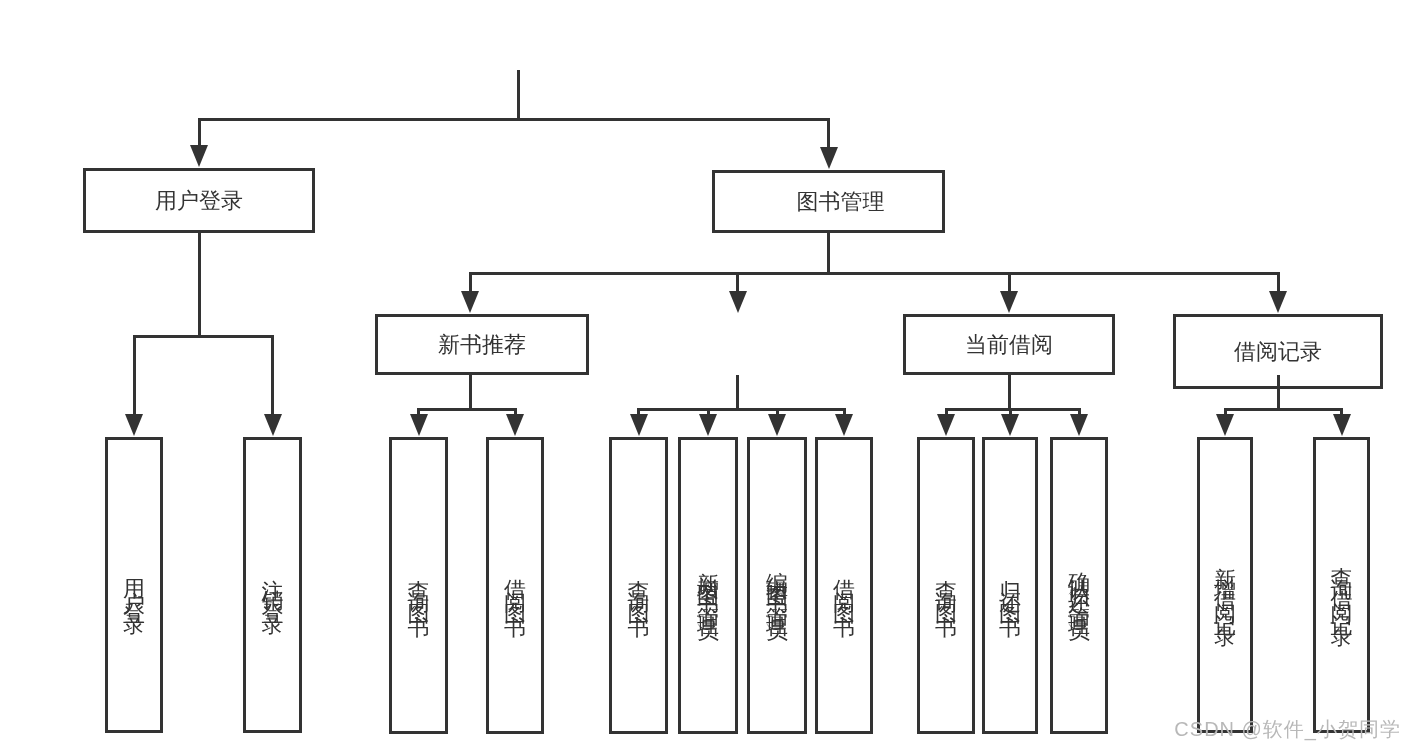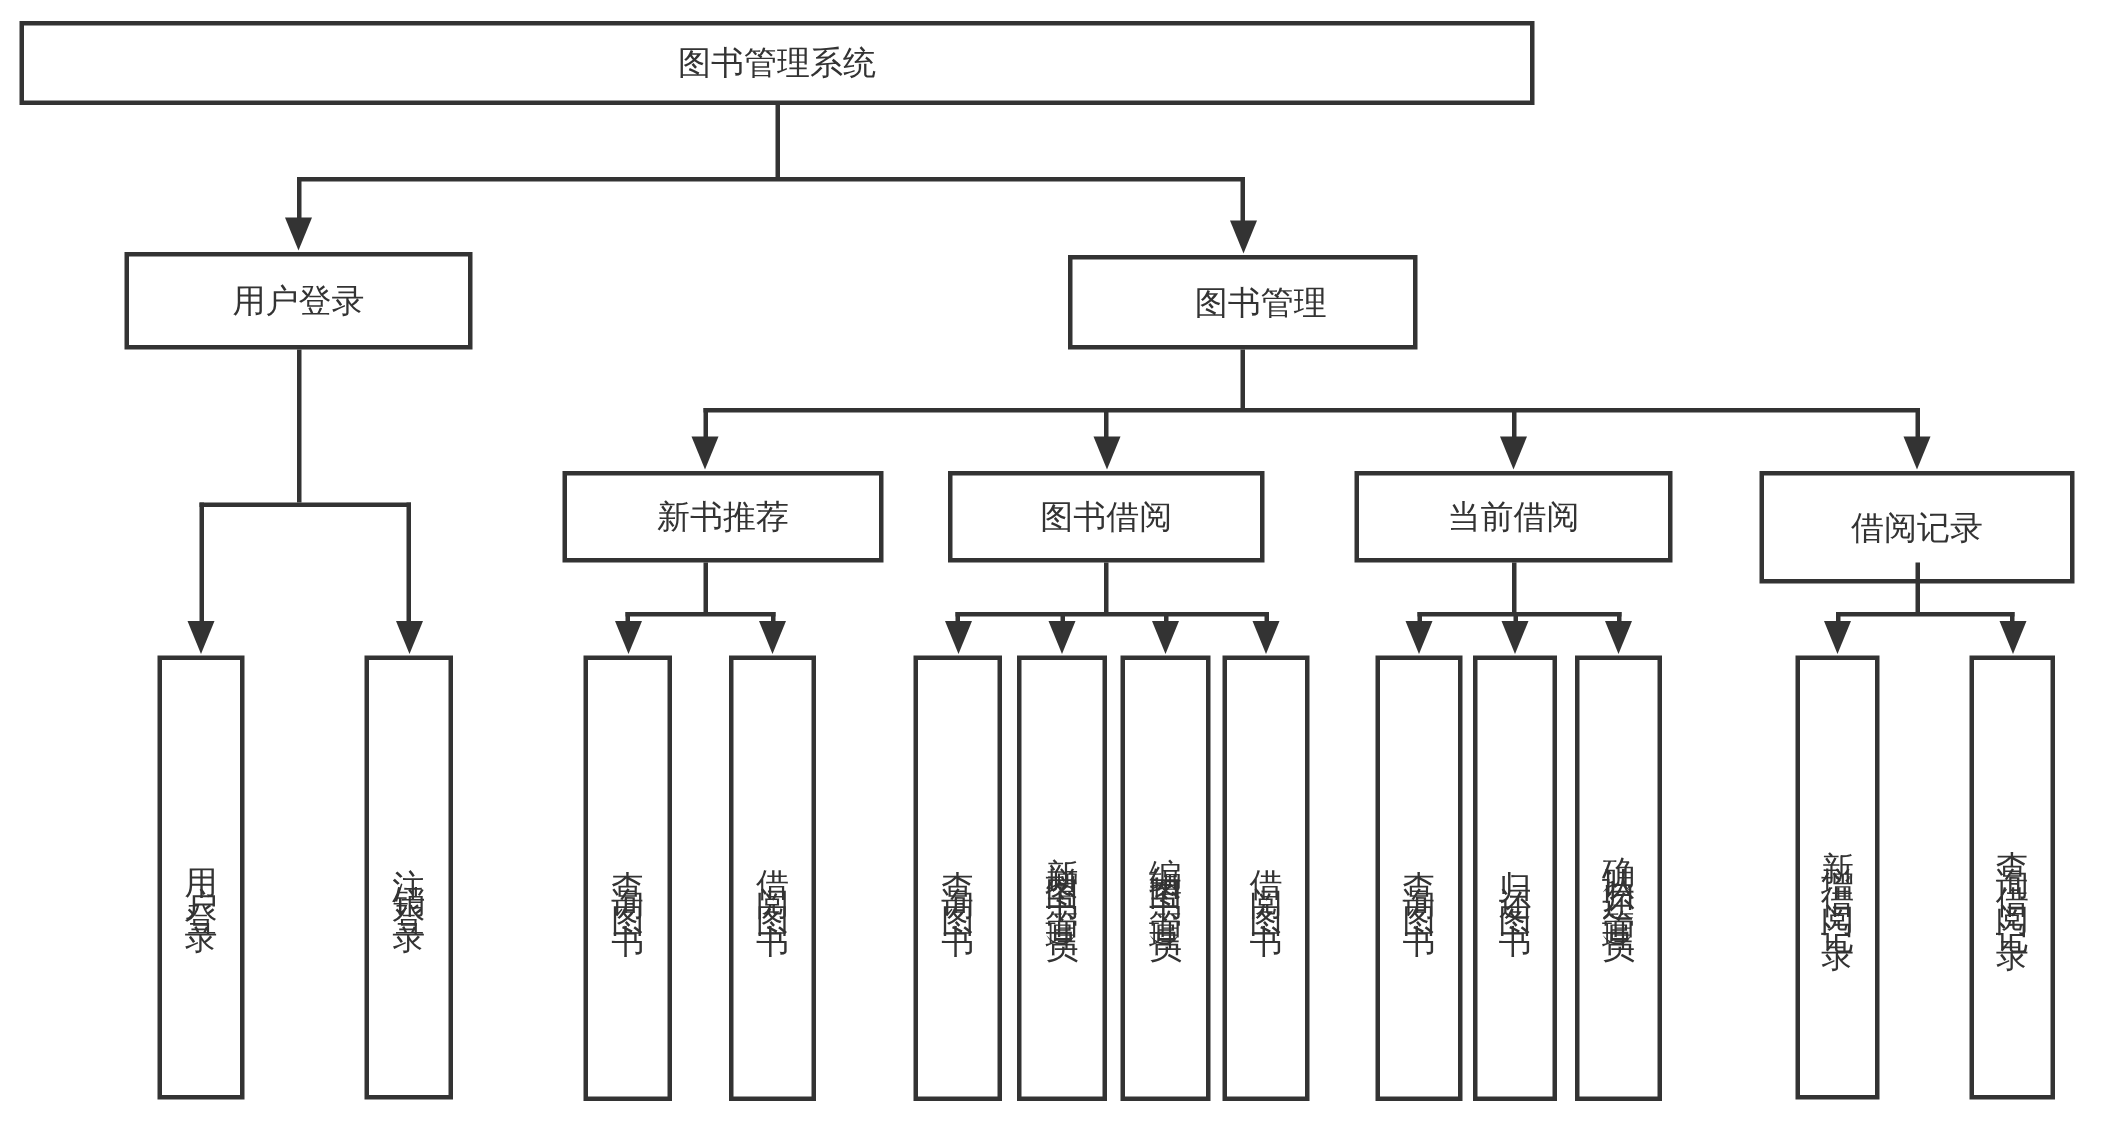--- a/index.html
+++ b/index.html
@@ -37,34 +37,29 @@
   .watermark {
     position:absolute; right:4px; bottom:4px;
     font-size:20px; color:var(--wm); letter-spacing:1px;
     z-index:10; white-space:nowrap;
   }
 </style>
 </head>
 <body>
 
 <div id="stage">
-<div class="node" style="left: 13px; top: 14px; width: 1010px; height: 56px;">
-      <span class="node-label">图书管理系统</span>
-    </div>
+  <span class="watermark">CSDN @软件_小贺同学</span>
     <div class="node" style="left: 83px; top: 168px; width: 232px; height: 65px;">
       <span class="node-label">用户登录</span>
     </div>
     <div class="node" style="left: 712px; top: 170px; width: 233px; height: 63px; padding-left: 24px;">
       <span class="node-label">图书管理</span>
     </div>
     <div class="node" style="left: 363px; top: 314px; width: 214px; height: 61px; margin-left: 12px;">
       <span class="node-label">新书推荐</span>
-    </div>
-    <div class="node" style="left: 632px; top: 314px; width: 211px; height: 61px;">
-      <span class="node-label">图书借阅</span>
     </div>
     <div class="node" style="left: 903px; top: 314px; width: 212px; height: 61px;">
       <span class="node-label">当前借阅</span>
     </div>
     <div class="node" style="left: 1173px; top: 314px; width: 210px; height: 75px;">
       <span class="node-label">借阅记录</span>
     </div>
     <div class="node vertical" style="left: 105px; top: 437px; width: 58px; height: 296px;">
       <span class="node-label">用户登录</span>
     </div>

